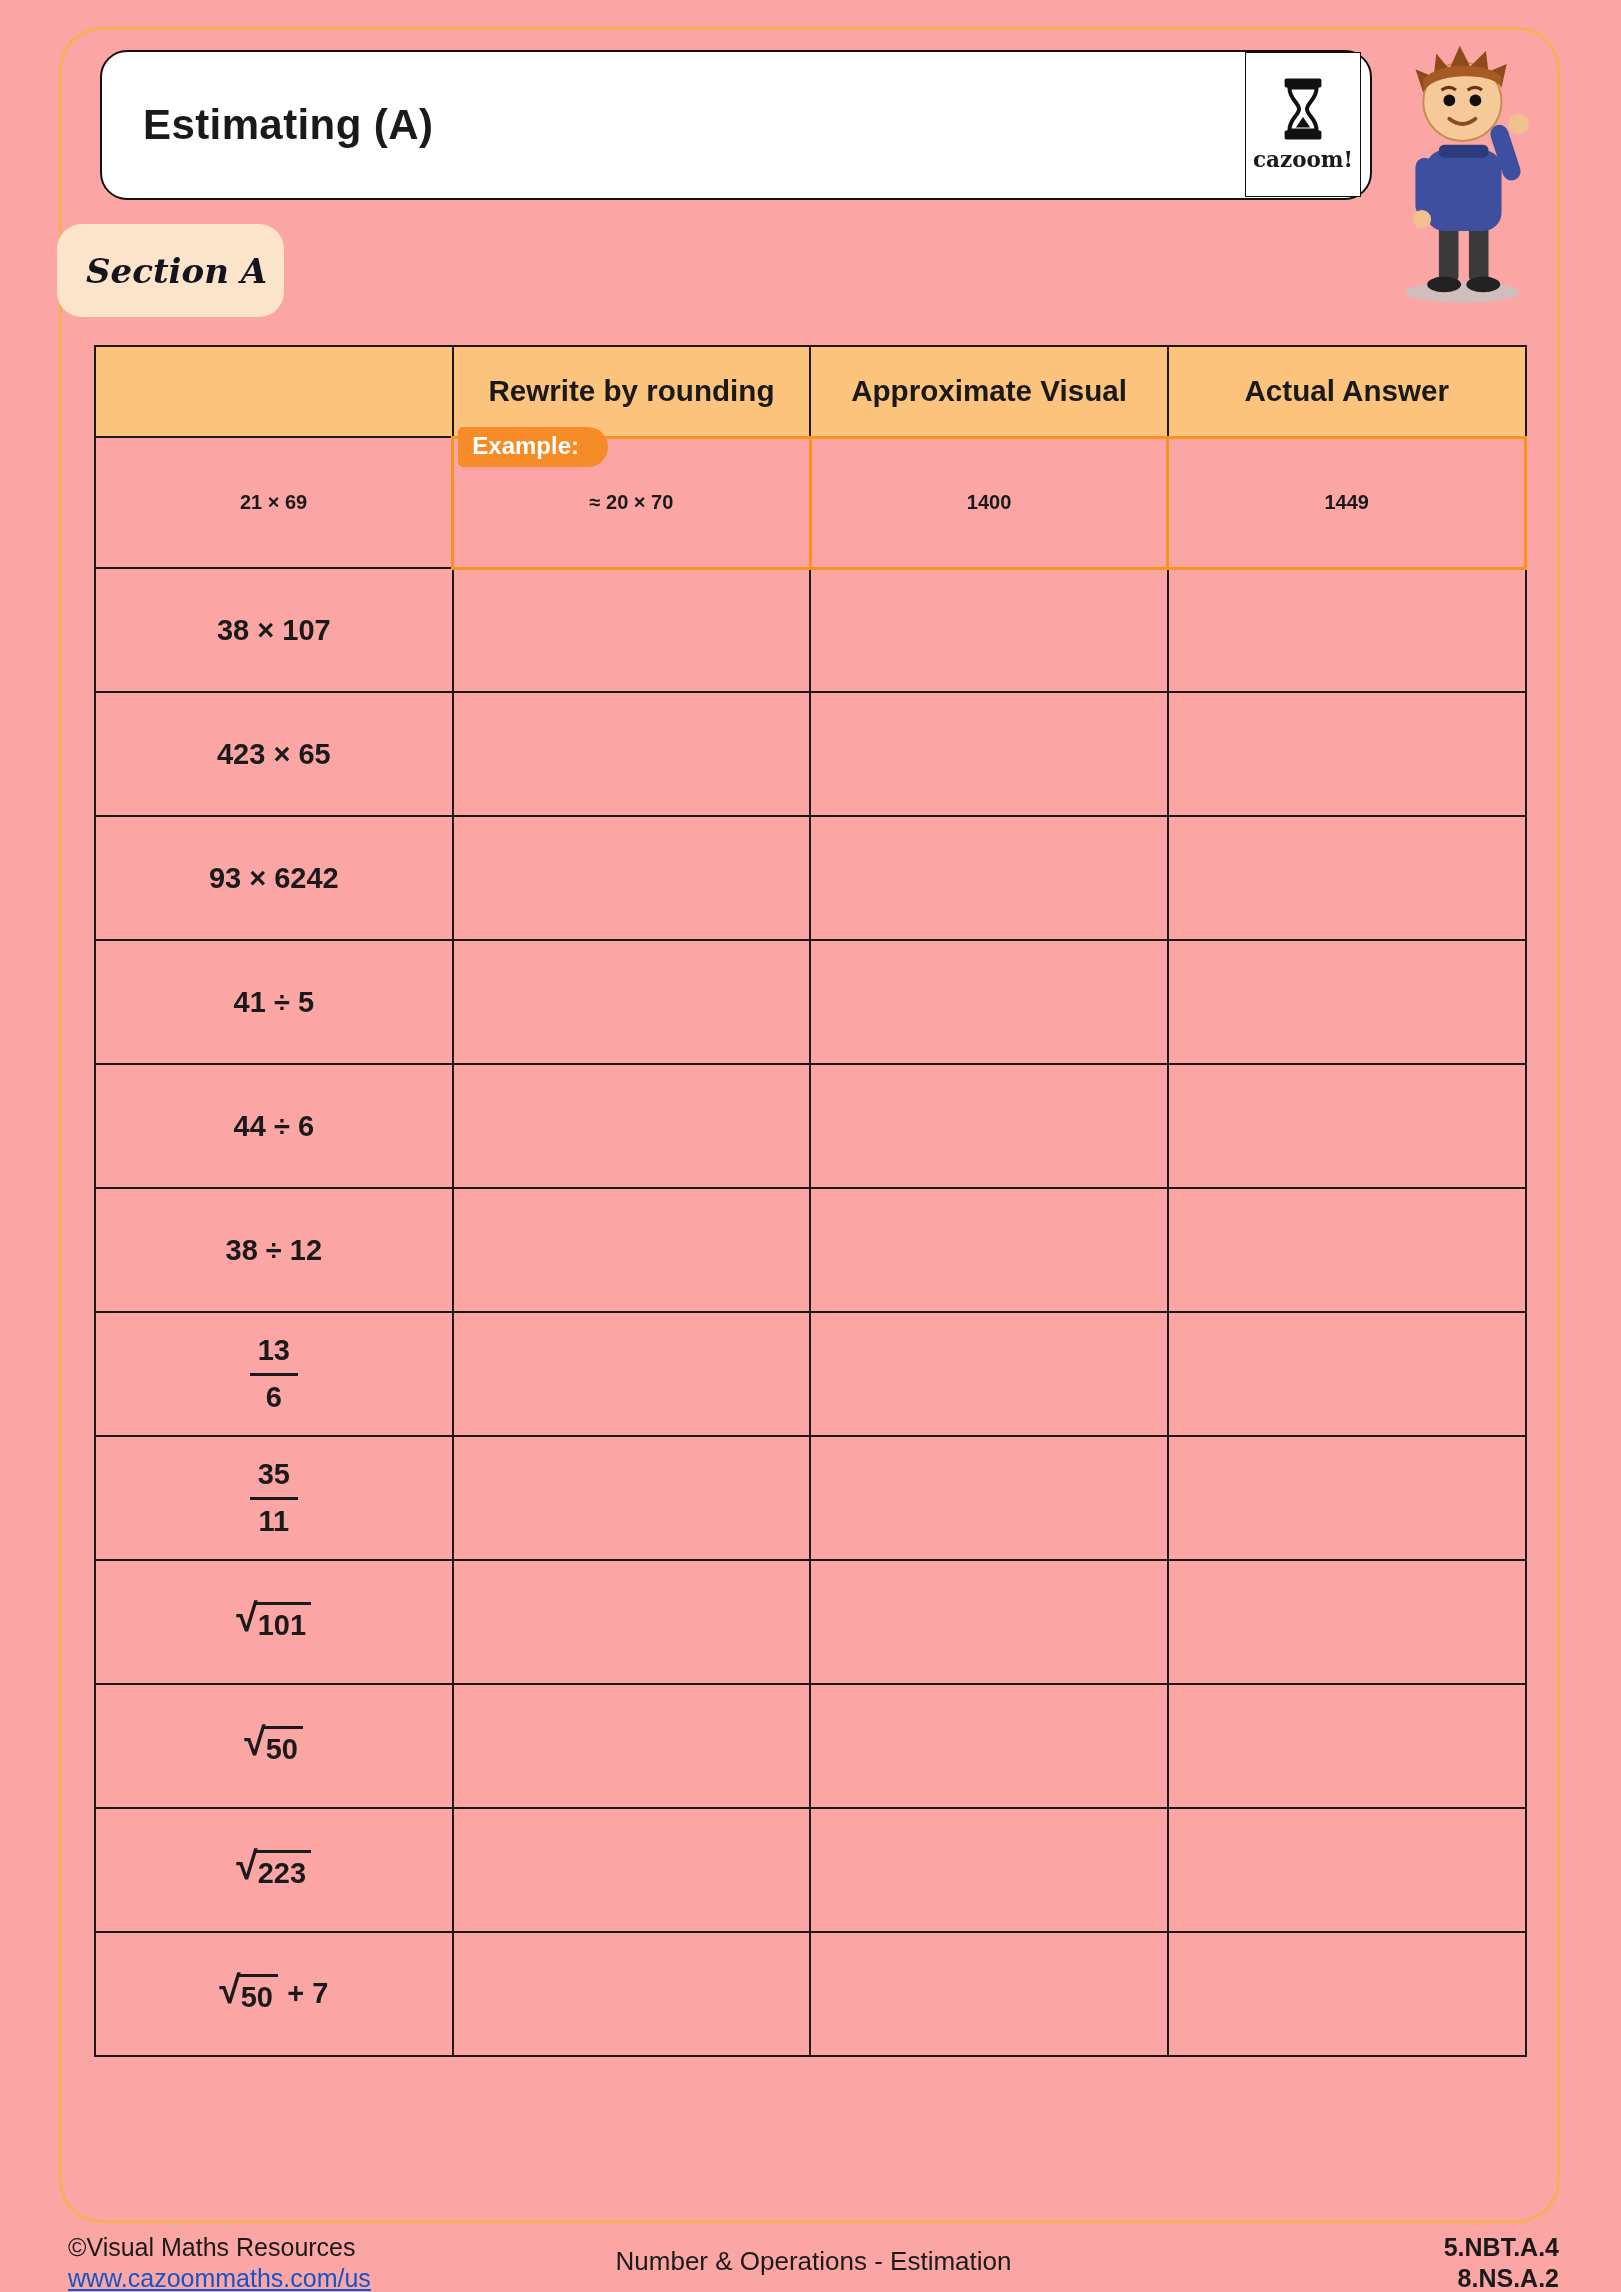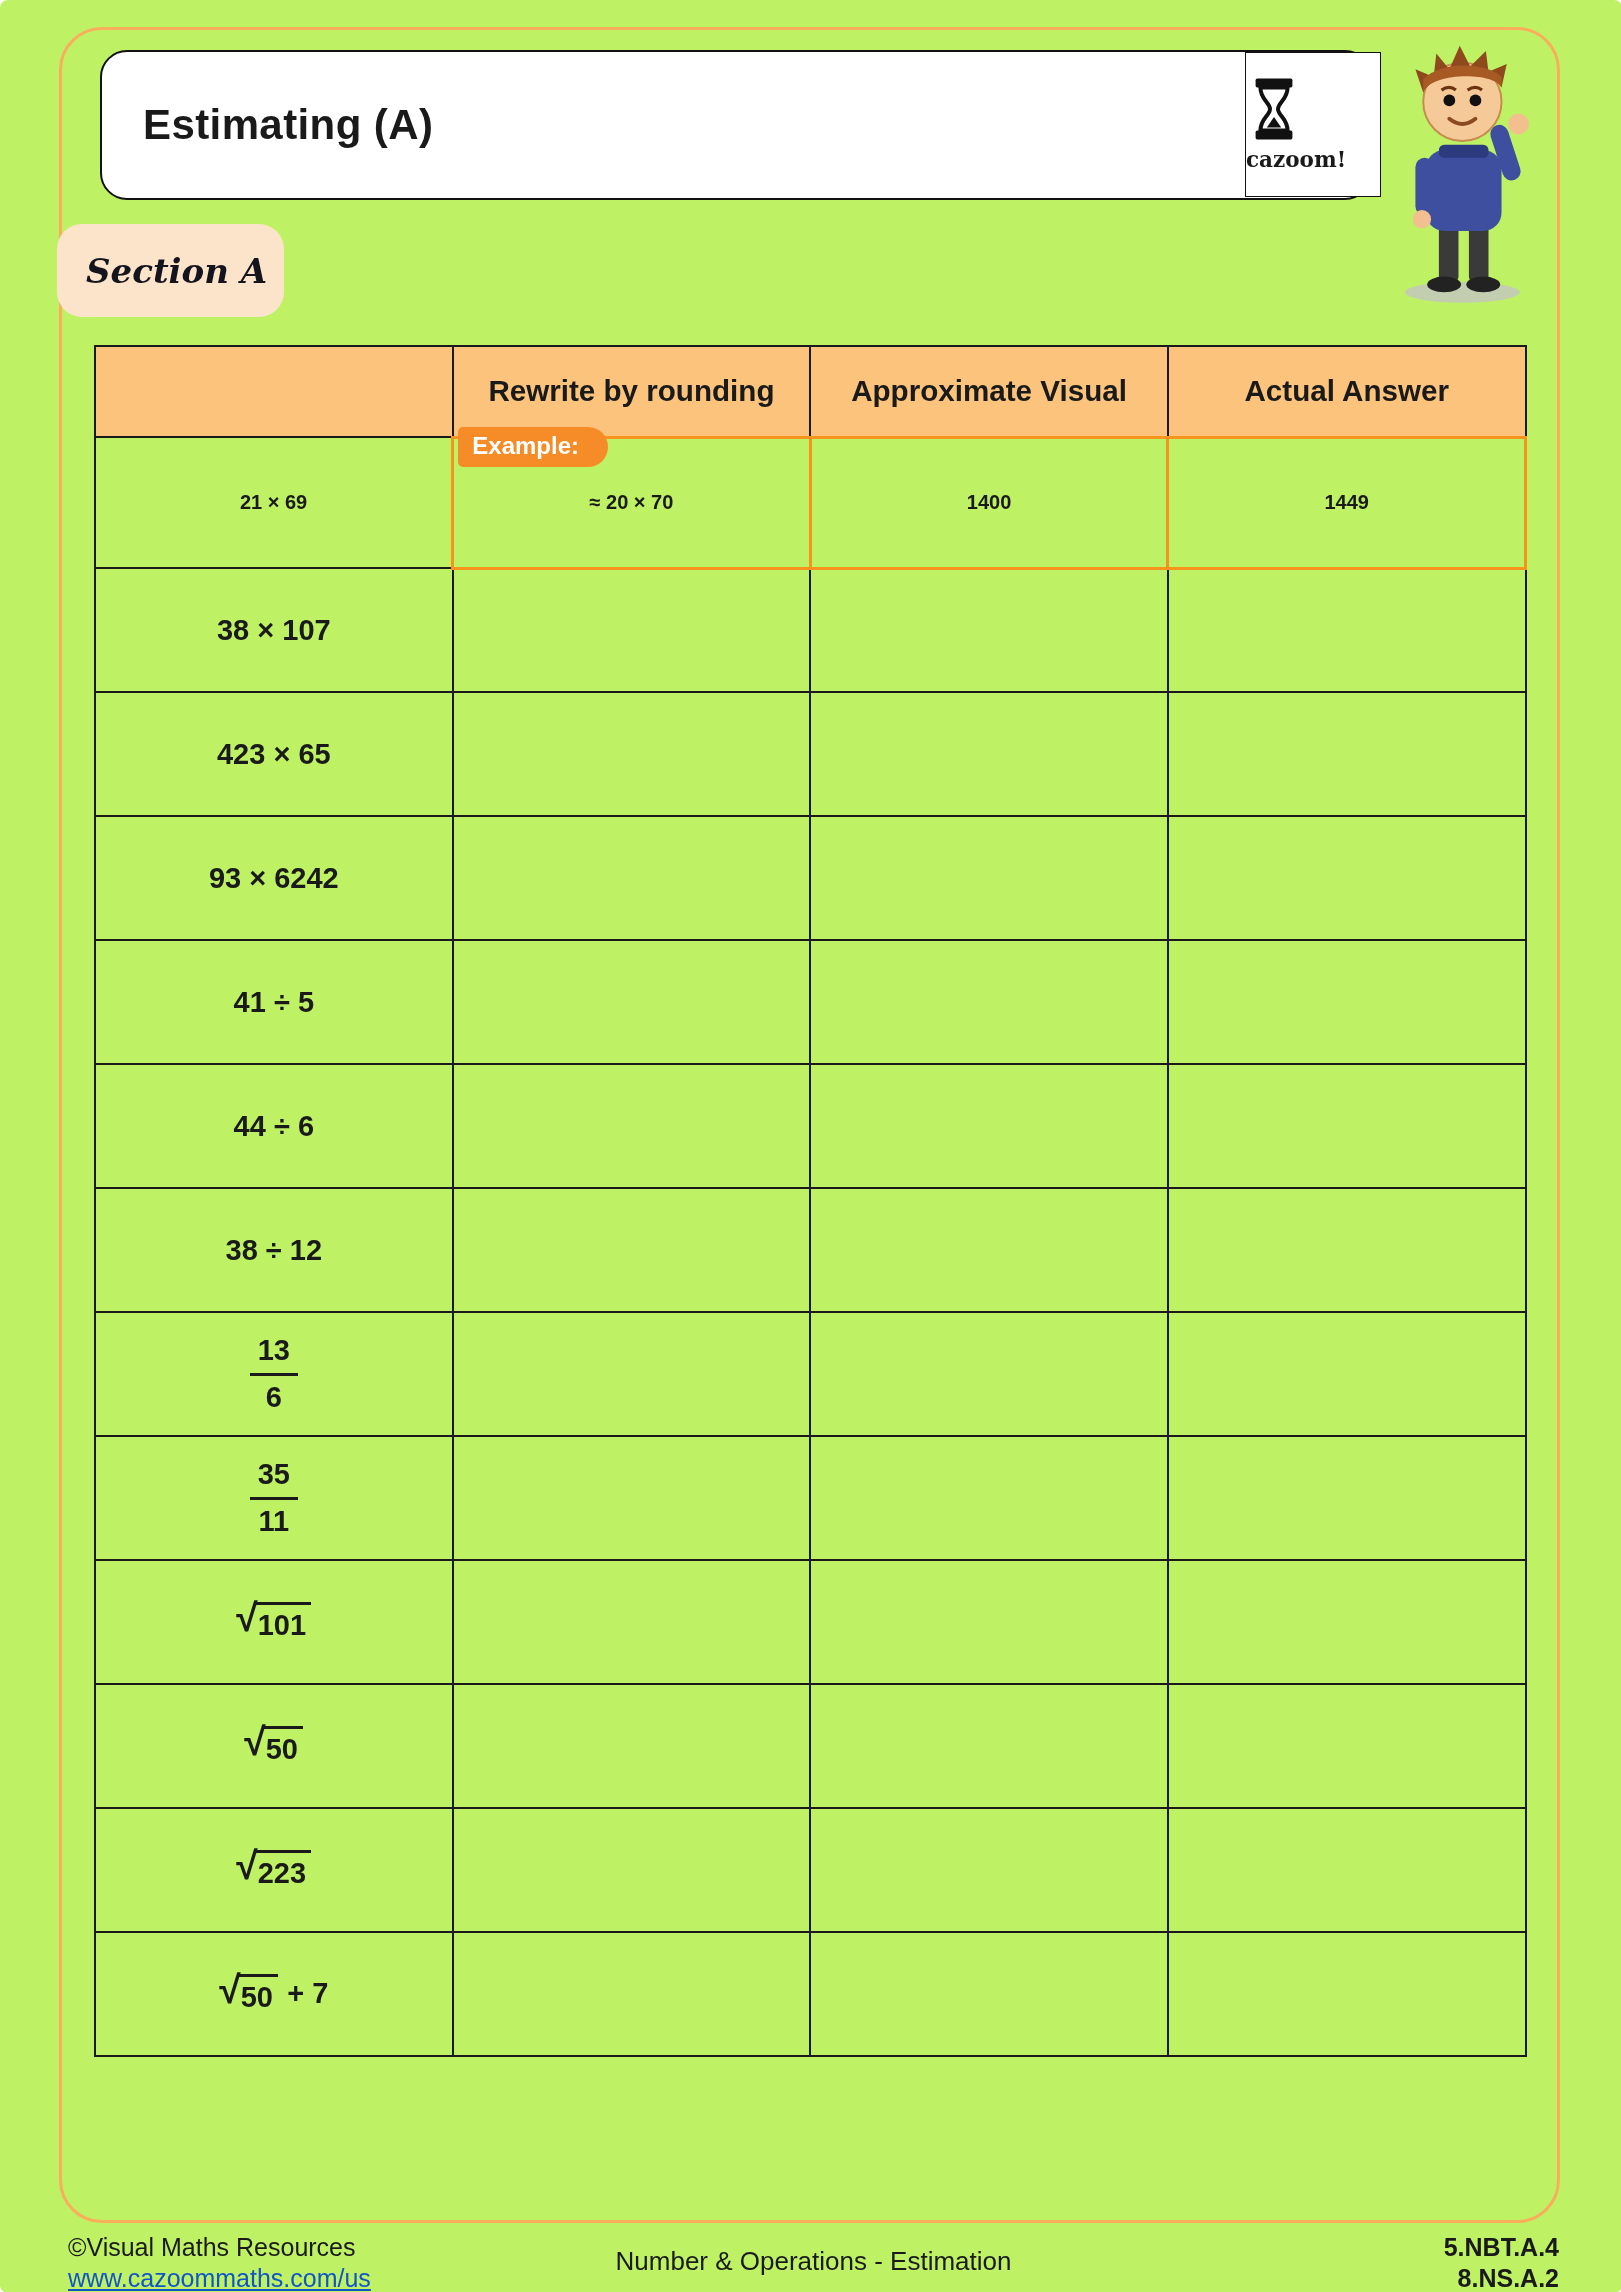--- a/index.html
+++ b/index.html
@@ -1,34 +1,34 @@
 <!DOCTYPE html>
 <html style="font-size:14.3px"><head>
 <meta charset="utf-8">
 <style>
   * { margin:0; padding:0; box-sizing:border-box; }
   html,body { background:#ffffff; }
   .page {
-    position:relative; width:1622px; height:2293px; background:#bef264;
-    font-family:"Liberation Sans", sans-serif; color:#1a1a1a; overflow:hidden;border-radius:8px;
+    position:relative; width:1622px; height:2293px; background:#fca5a5;
+    font-family:"Liberation Sans", sans-serif; color:#1a1a1a; overflow:hidden;
   }
   .outer-border {
     position:absolute; left:59px; top:27px; width:1501px; height:2196px;
     border:3.6px solid #F9AE5B; border-radius:43px;
   }
   .title-box {
     position:absolute; left:100px; top:50px; width:1272px; height:150px;
     background:#ffffff; border:2.7px solid #111111; border-radius:27px;
     display:flex; align-items:center; padding-left:41px;
   }
   .title { font-size:42px; font-weight:bold; letter-spacing:0.4px; }
   .logo-card {
-    position:absolute; left:1245px; top:52px; width:136px; height:145px;
+    position:absolute; left:1245px; top:52px; width:116px; height:145px;
     background:#ffffff; border:1.8px solid #111111;
-    display:flex; flex-direction:column; align-items:flex-start; justify-content:center; gap:3.6px;
+    display:flex; flex-direction:column; align-items:center; justify-content:center; gap:3.6px;
     z-index:2;
   }
   .logo-text { font-family:"DejaVu Serif", serif; font-weight:bold; font-size:21.5px; }
   .boy { position:absolute; left:1386px; top:30px; width:158px; height:274px; z-index:2; }
 
   .section-label {
     position:absolute; left:57px; top:224px; width:227px; height:93px;
     background:#FCE4CB; border-radius:25px;
     display:flex; align-items:center; padding-left:29px;
     font-family:"DejaVu Serif", serif; font-style:italic; font-weight:bold; font-size:34px;

